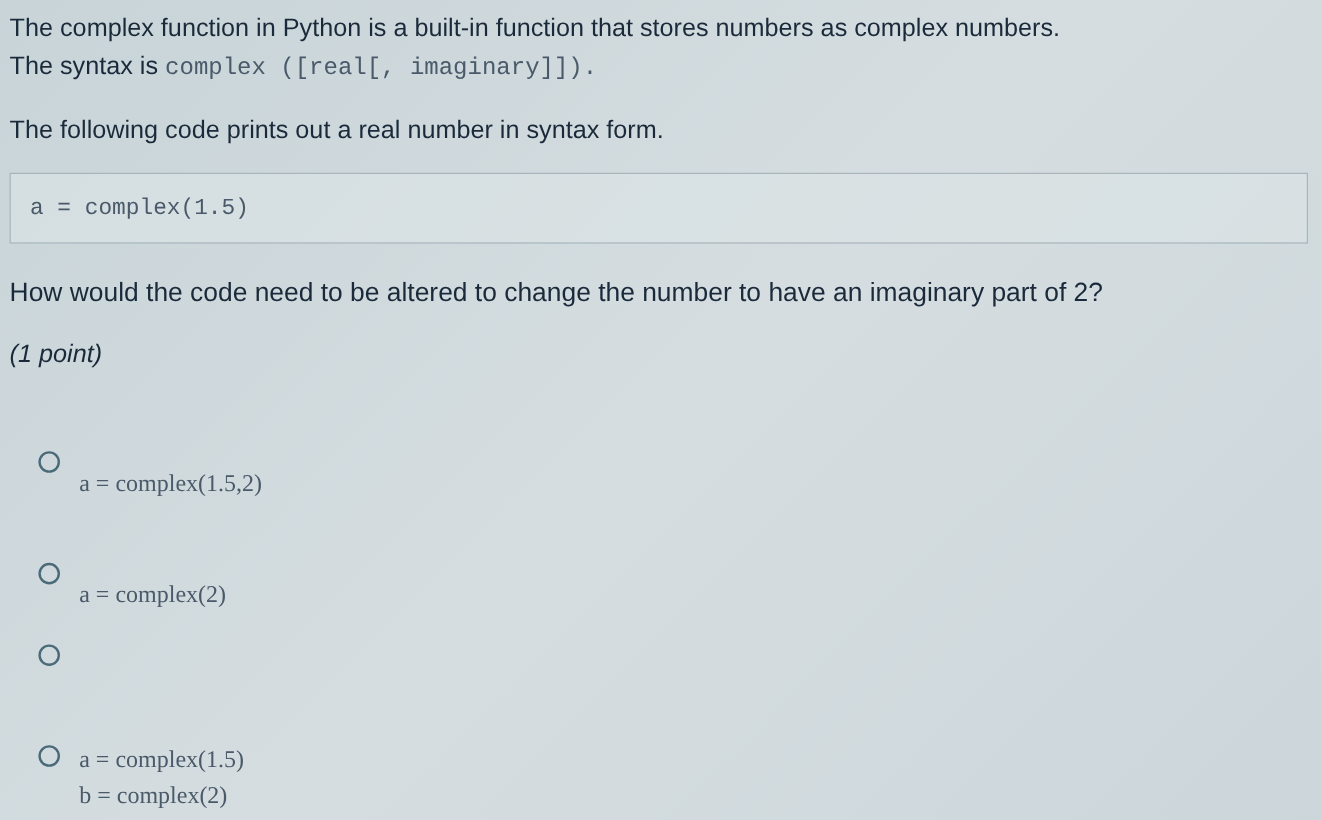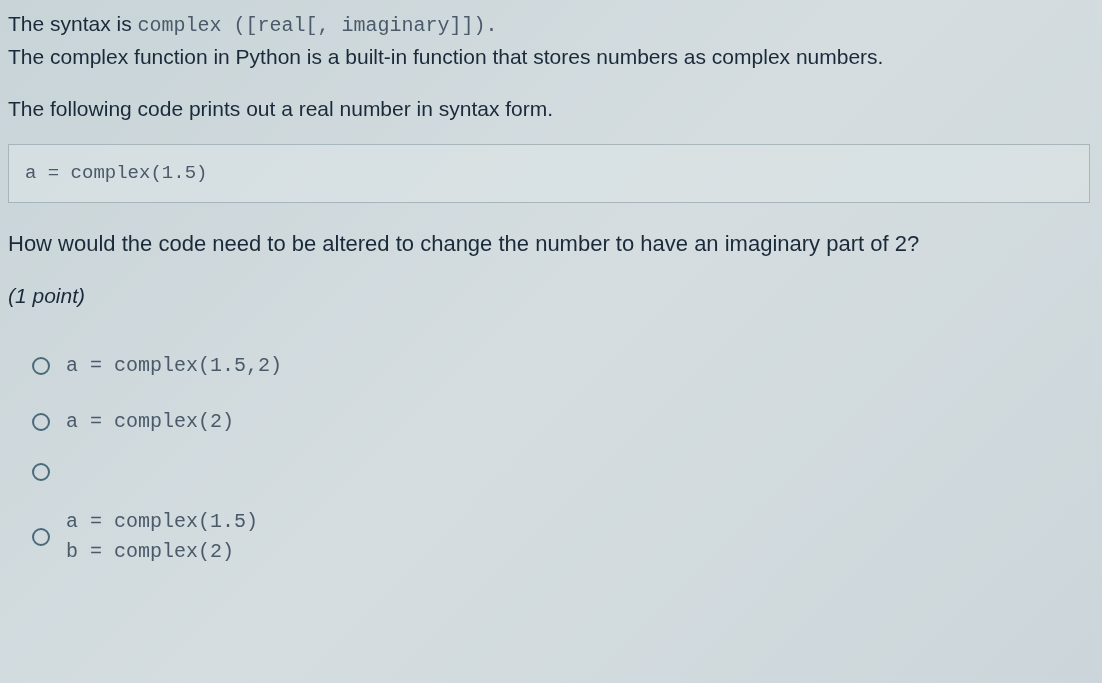--- a/index.html
+++ b/index.html
@@ -59,39 +59,40 @@
     .radio {
       width: 18px;
       height: 18px;
       border: 2px solid #4a6a7a;
       border-radius: 50%;
       flex-shrink: 0;
       background: transparent;
       cursor: pointer;
     }
     .option-code {
-      font-family: Liberation Mono, monospace;
+      font-family: Liberation Serif, serif;
       font-size: 20px;
       color: #4a5a6a;
+      margin-top: 37px;
     }
     .option-code .line2 {
       display: block;
     }
     .multi-line-option {
       align-items: center;
     }
   </style>
 </head>
 <body>
 
 <div class="intro-para">
+  <span class="line">The complex function in Python is a built-in function that stores numbers as complex numbers.</span>
   <span class="line">
     <span>The syntax is </span><code>complex ([real[, imaginary]]).</code>
   </span>
-  <span class="line">The complex function in Python is a built-in function that stores numbers as complex numbers.</span>
 </div>
 
 <div class="intro-para">
   <span>The following code prints out a real number in syntax form.</span>
 </div>
 
 <div class="code-block">
   <div>a = complex(1.5)</div>
 </div>
 

